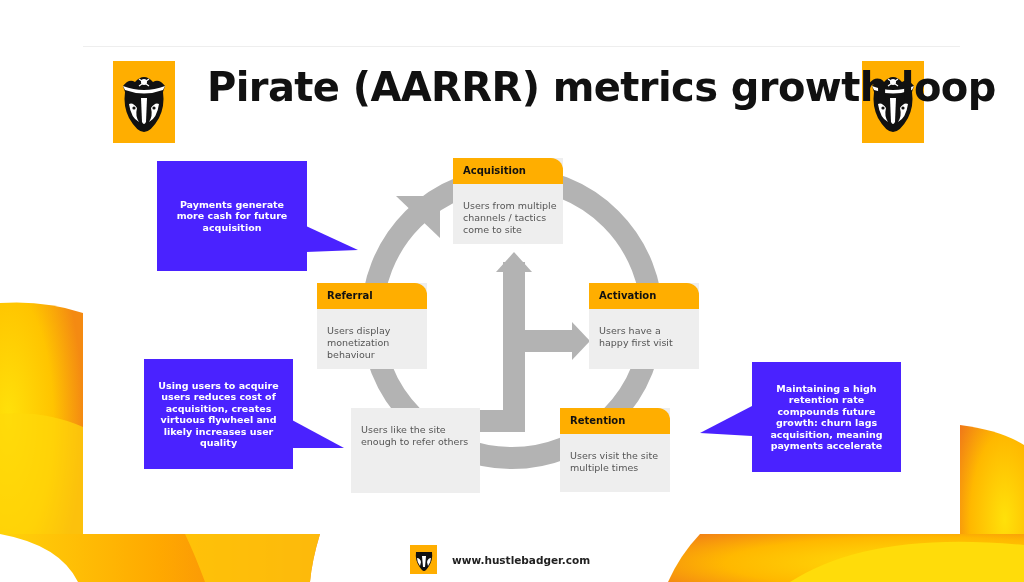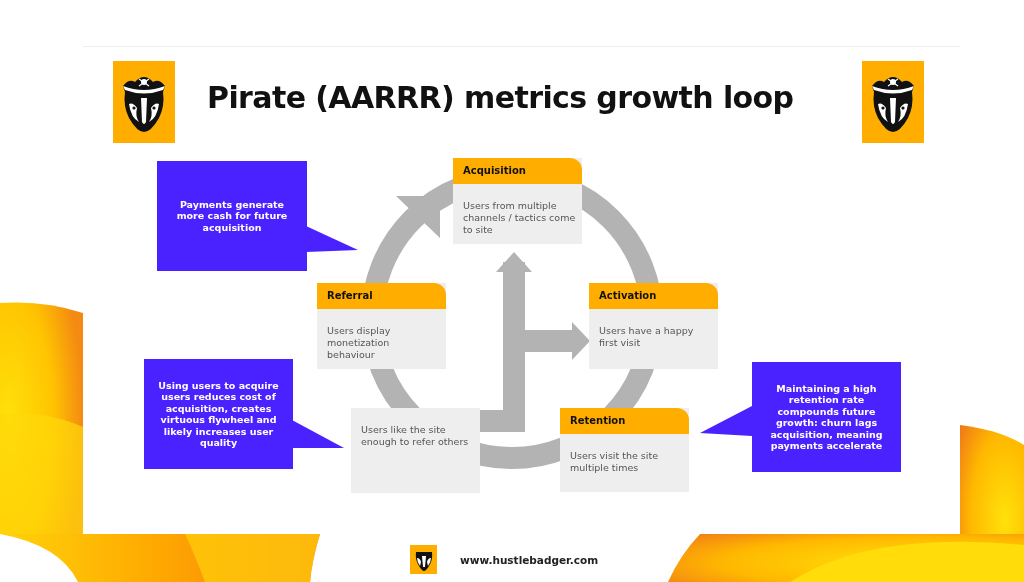--- a/index.html
+++ b/index.html
@@ -20,34 +20,34 @@
       position: absolute;
       width: 62px; height: 82px;
       background: #ffae00;
       display: flex; align-items: center; justify-content: center;
     }
     .logo-left { left: 113px; top: 61px; }
     .logo-right { left: 862px; top: 61px; }
 
     .title {
       position: absolute;
-      left: 207px; top: 80px;
-      font-family: "DejaVu Sans", sans-serif;
-      font-weight: bold;
-      font-size: 30px;
+      left: 207px; top: 64px;
+      font-family: "DejaVu Sans", sans-serif;
+      font-weight: bold;
+      font-size: 40px;
       letter-spacing: -0.6px;
       color: #111111;
       white-space: nowrap;
     }
 
     .loop-svg { position: absolute; left: 0; top: 0; width: 1024px; height: 582px; }
 
     .stage {
       position: absolute;
-      width: 129px;
+      width: 110px;
       background: #eeeeee;
     }
     .stage-head {
       height: 26px;
       background: #ffae00;
       border-top-right-radius: 12px;
       padding: 7px 0 0 10px;
       font-family: "DejaVu Sans", sans-serif;
       font-weight: bold;
       font-size: 10px;
@@ -78,21 +78,21 @@
       position: absolute;
       left: 410px; top: 545px;
       display: flex; align-items: center;
     }
     .footer-logo {
       width: 27px; height: 29px;
       background: #ffae00;
       display: flex; align-items: center; justify-content: center;
     }
     .footer-url {
-      margin-left: 23px;
+      margin-left: 15px;
       font-family: "DejaVu Sans", sans-serif;
       font-weight: bold;
       font-size: 10.5px;
       color: #222222;
     }
   </style>
 </head>
 <body>
 
 <svg class="bg-swirl" viewBox="0 0 1024 582">

